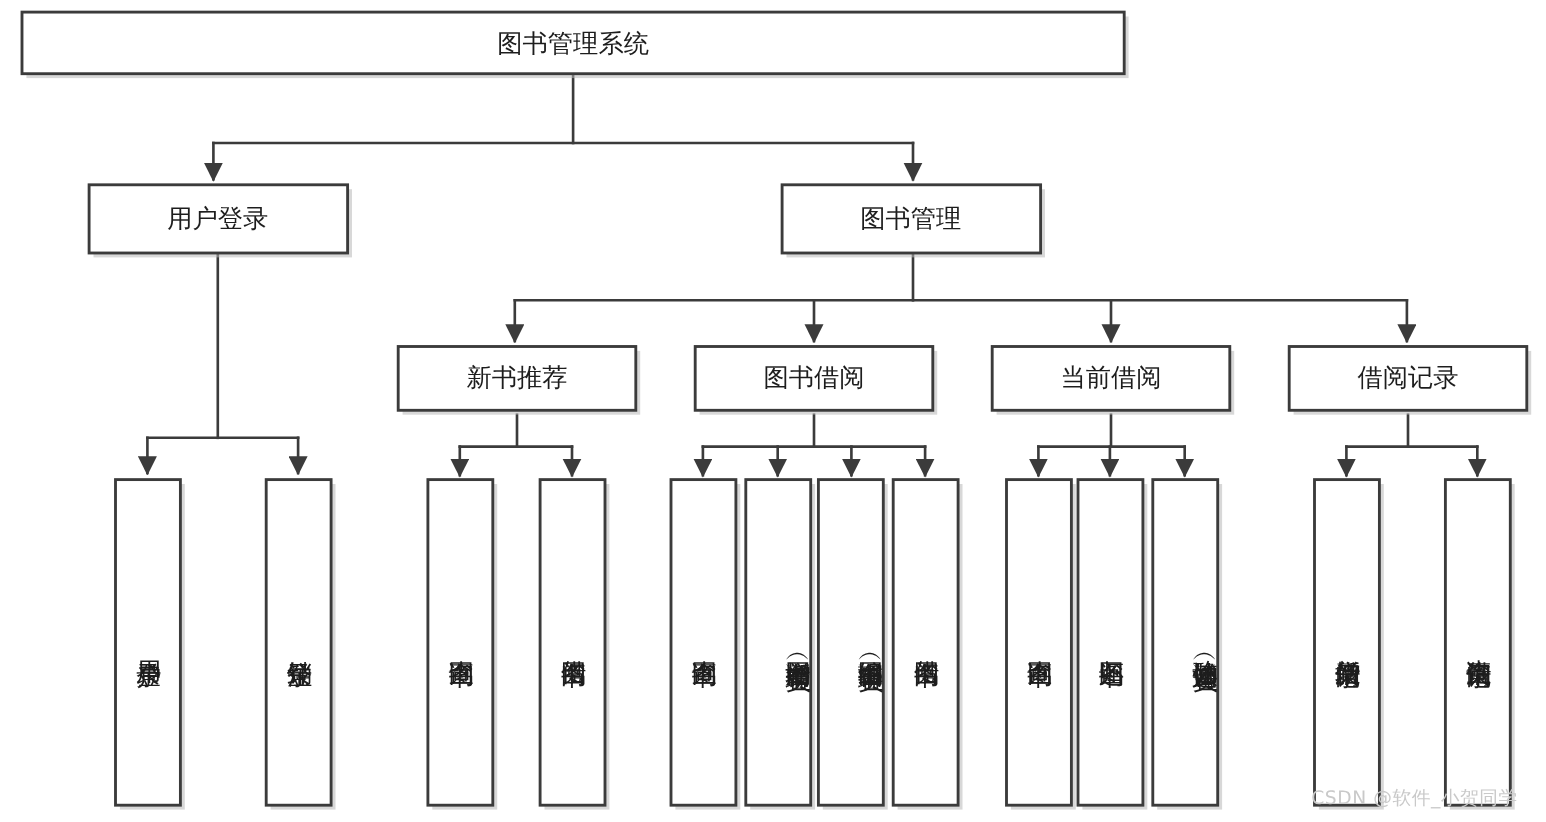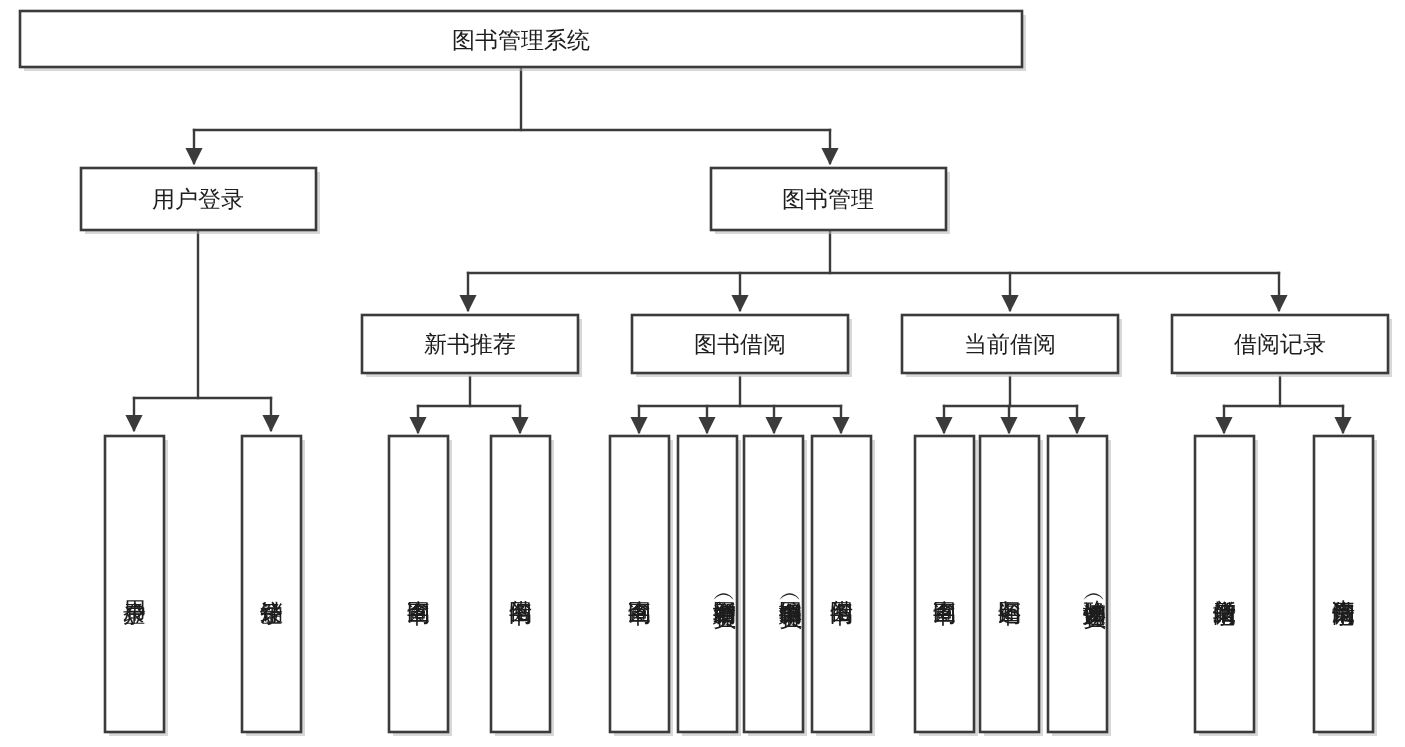--- a/index.html
+++ b/index.html
@@ -207,14 +207,15 @@
   <div class="leaf-label" style="left:744px; top:440px; width:59px; height:292px;">编辑图书（管理员）</div>
   <div class="leaf-label centered" style="left:812px; top:436px; width:59px; height:296px;">借阅图书</div>
 
   <div class="leaf-label centered" style="left:915px; top:436px; width:59px; height:296px;">查询图书</div>
   <div class="leaf-label centered" style="left:980px; top:436px; width:59px; height:296px;">归还图书</div>
   <div class="leaf-label" style="left:1048px; top:440px; width:59px; height:292px;">确认归还（管理员）</div>
 
   <div class="leaf-label centered" style="left:1195px; top:436px; width:59px; height:296px;">新增借阅记录</div>
   <div class="leaf-label centered" style="left:1314px; top:436px; width:59px; height:296px;">查询借阅记录</div>
 
+  <div class="watermark" style="left:1192px; top:714px;">CSDN @软件_小贺同学</div>
 
 </div>
 
 </body></html>

